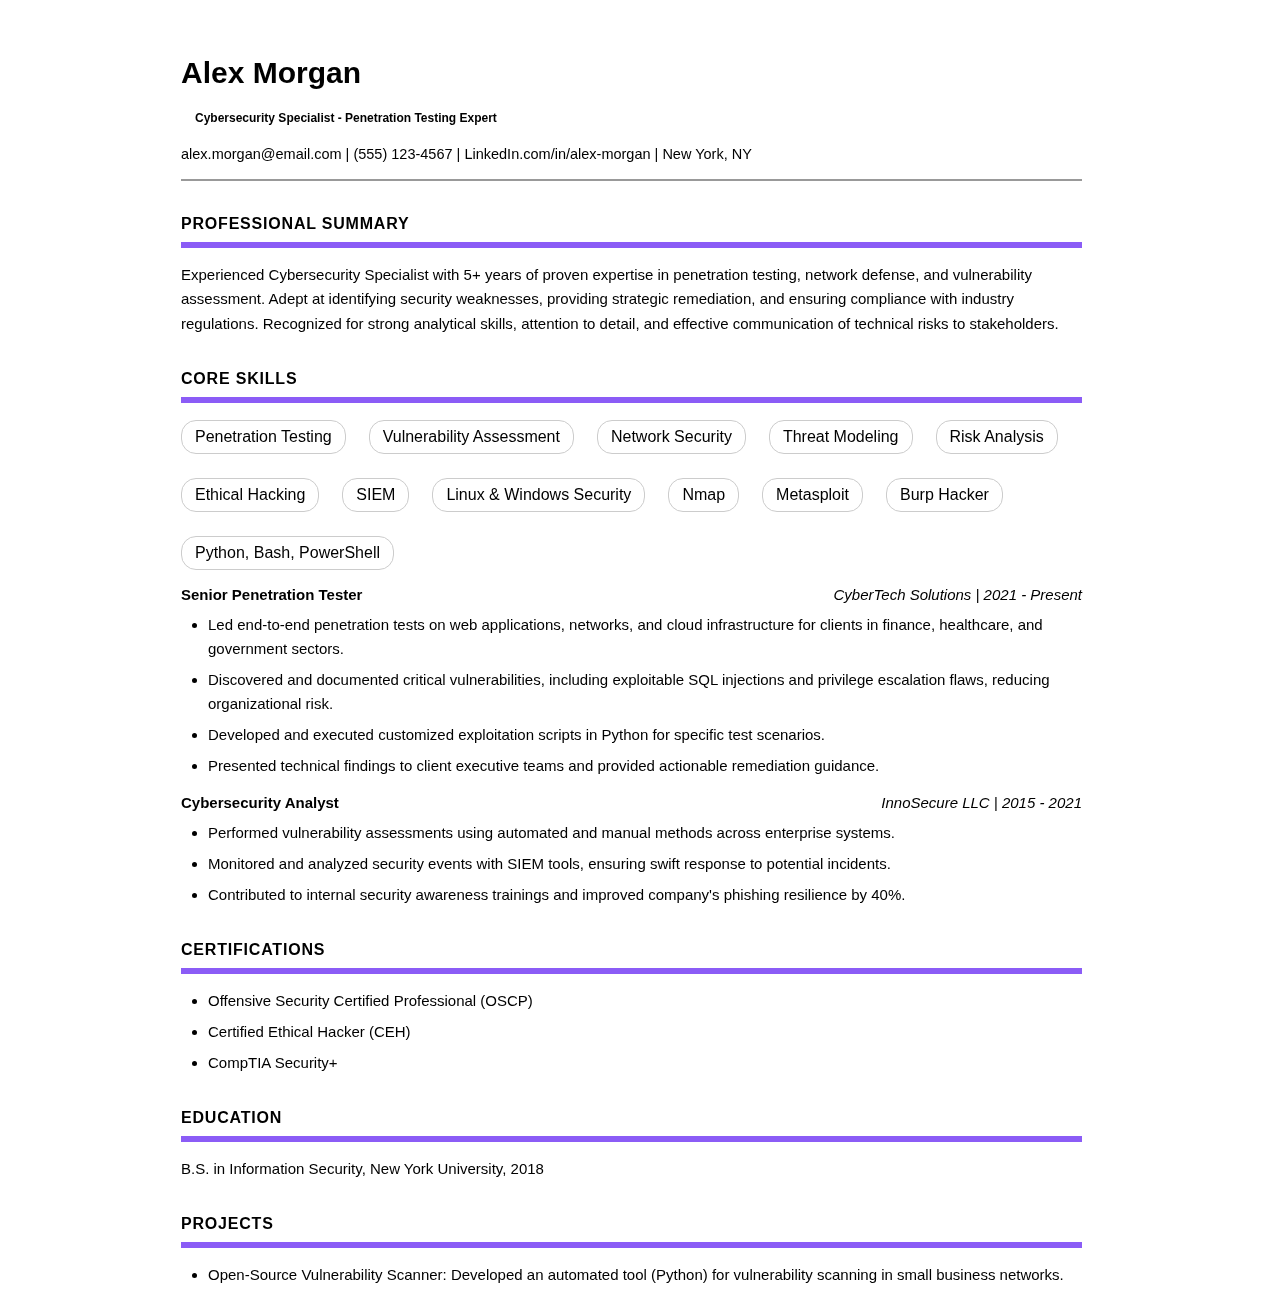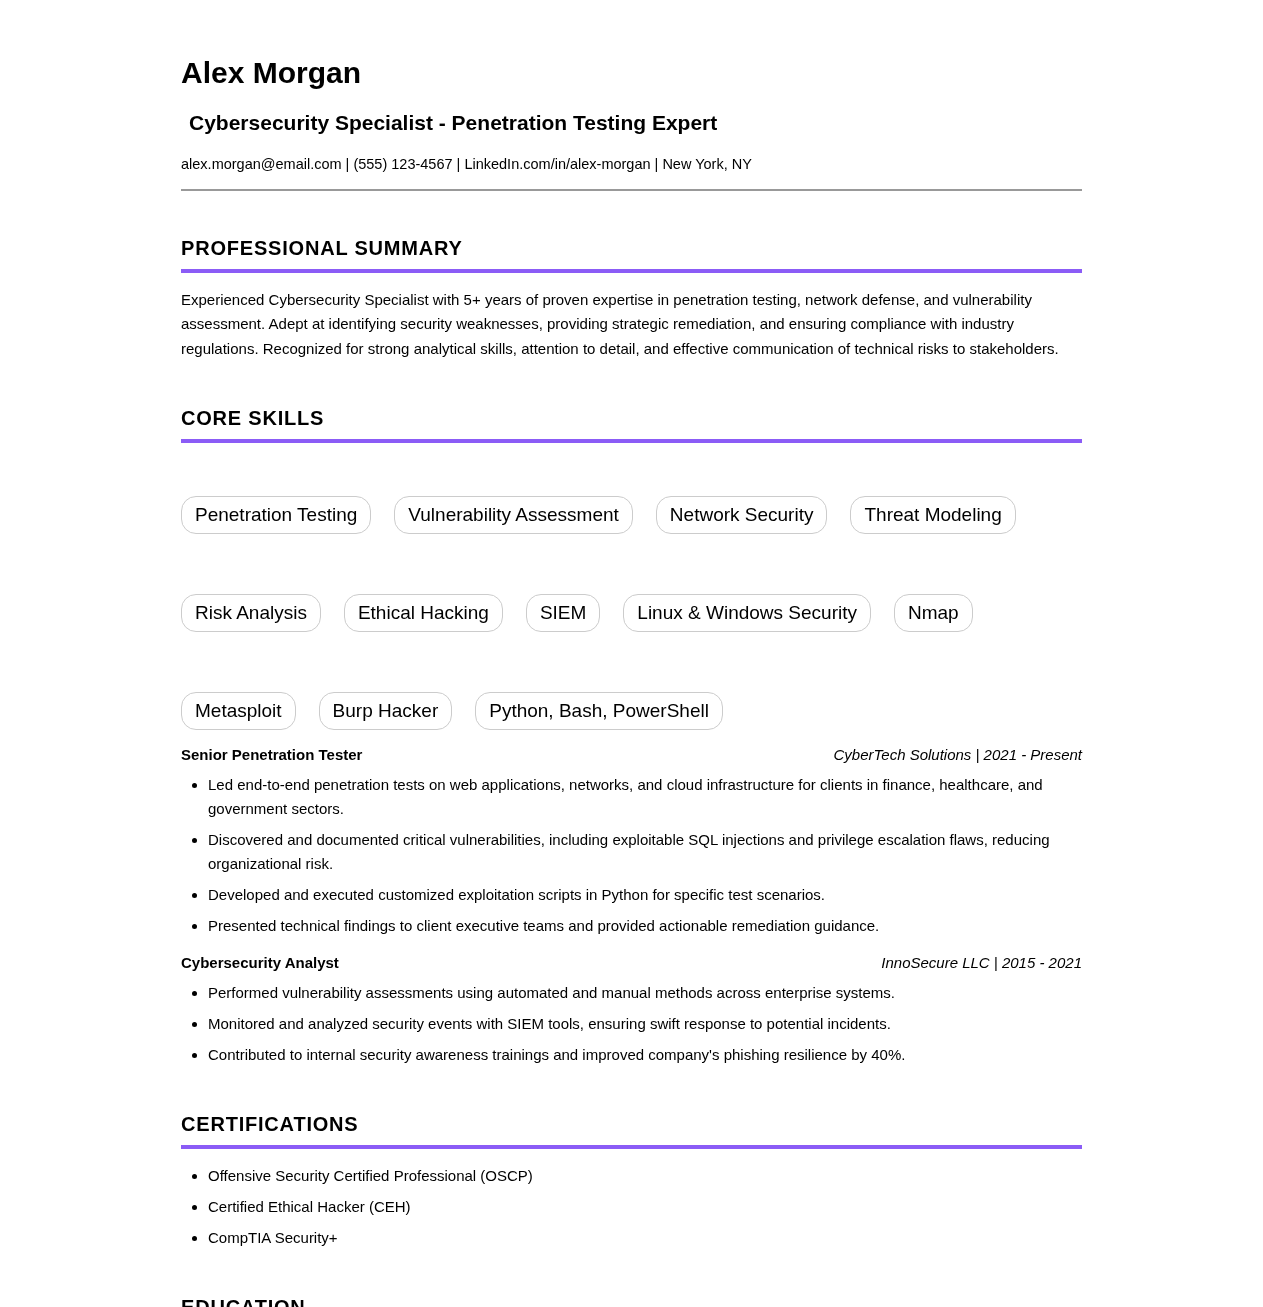--- a/index.html
+++ b/index.html
@@ -22,64 +22,63 @@
   }
 
   
   .name {
     font-size: 30px;
     font-weight: bold;
     margin: 0 0 22px;
     line-height: 1.1;
   }
   .subtitle {
-    font-size: 21px;
+    font-size: 12px;
     font-weight: bold;
-    margin: 0 8px 21px;
+    margin: 0 14px 21px;
   }
   .contact {
     font-size: 14.5px;
     margin: 0 0 17px;
   }
   .top-rule {
     border: none;
     border-top: 2px solid #999999;
     margin: 0;
   }
 
   
   .sec-h {
-    font-size: 20px;
+    font-size: 16px;
     font-weight: bold;
     letter-spacing: 0.8px;
-    margin: 46px 0 0;
+    margin: 34px 0 0;
     padding-bottom: 9px;
-    border-bottom: 4px solid #8b5cf6;
+    border-bottom: 6px solid #8b5cf6;
   }
   .body-text {
     font-size: 15px;
     line-height: 1.62;
     margin: 15px 0 0;
   }
 
   
   .skills {
     display: flex;
     flex-wrap: wrap;
     gap: 24px 23px;
     margin-top: 17px;
   }
   .pill {
     display: inline-block;
     border: 1px solid #cccccc;
     border-radius: 15px;
     padding: 7px 13px;
-    font-size: 19px;
+    font-size: 16px;
     background: #ffffff;
-    margin-top: 36px;
   }
 
   
   .job-head {
     display: flex;
     justify-content: space-between;
     align-items: baseline;
     margin-top: 16px;
     font-size: 15px;
     gap: 20px;

